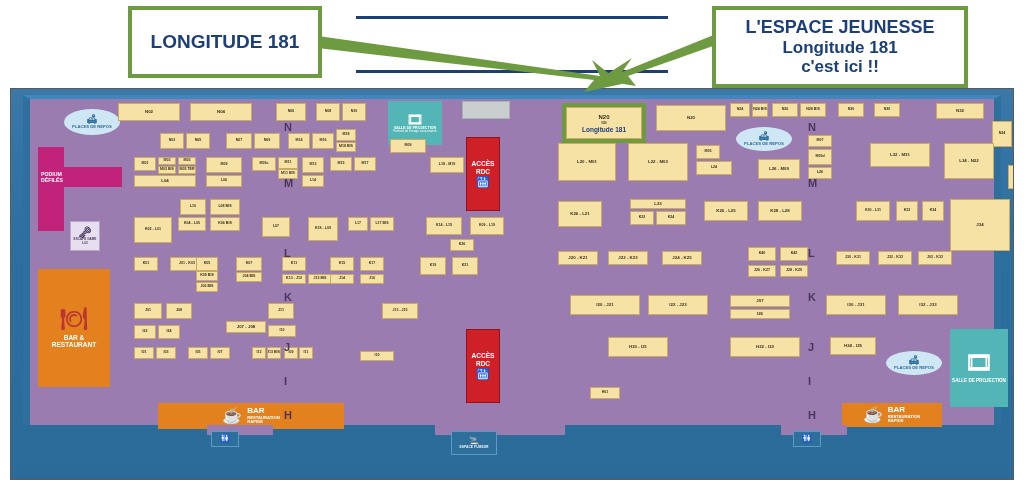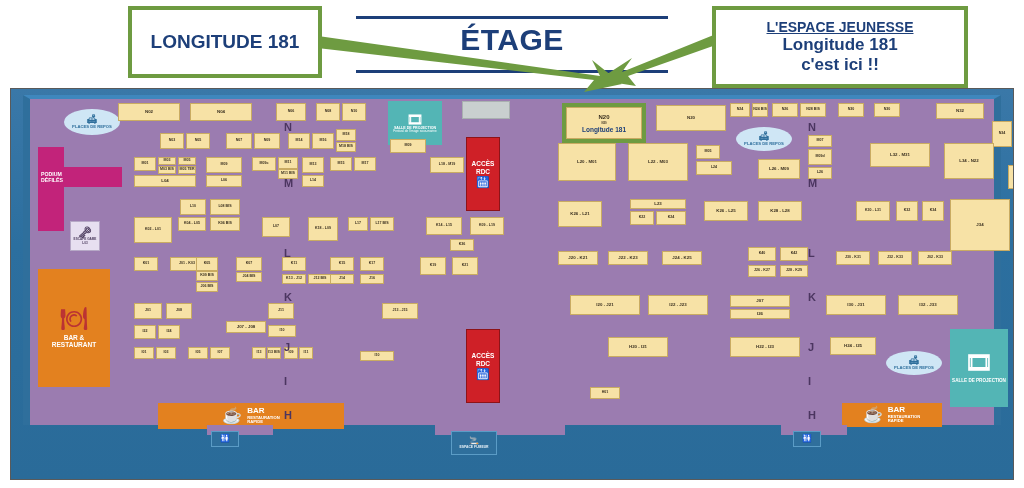--- a/index.html
+++ b/index.html
@@ -8,21 +8,21 @@
 
   
   .callout{position:absolute;background:#ffffff;border:4px solid #6e9b41;
            box-sizing:border-box;display:flex;flex-direction:column;
            align-items:center;justify-content:center;z-index:40;}
   .callout .ln{color:#1d3f79;font-weight:bold;line-height:1.16;white-space:nowrap;}
 
   #callout-left{left:128px;top:6px;width:194px;height:72px;}
   #callout-left .ln{font-size:19px;}
   #callout-right{left:712px;top:6px;width:256px;height:82px;}
-  #callout-right .ln1{font-size:14px;text-decoration:underline;}
+  #callout-right .ln1{font-size:18px;}
   #callout-right .ln2,#callout-right .ln3{font-size:17px;}
 
   #title-wrap{position:absolute;left:356px;top:8px;width:312px;height:68px;z-index:30;}
   #title-wrap .rule{position:absolute;left:0;width:312px;height:3px;background:#1d3f79;}
   #title-wrap .rule.t{top:8px;}
   #title-wrap .rule.b{top:62px;}
   #etage{position:absolute;left:0;top:15px;width:312px;text-align:center;
          font-size:30px;font-weight:bold;color:#1d3f79;letter-spacing:.5px;}
 
   .arrow{position:absolute;z-index:35;}
@@ -110,21 +110,20 @@
   .facil .ic{font-size:8px;line-height:1;}
   .pod{position:absolute;background:#9b7cb0;}
 </style>
 </head>
 <body>
 
 <div id="page">
 
   <div id="title-wrap">
     <div class="rule t"></div>
-    <div id="etage">ÉTAGE</div>
     <div class="rule b"></div>
   </div>
 
   <div id="callout-left" class="callout">
     <div class="ln">LONGITUDE 181</div>
   </div>
 
   <div id="callout-right" class="callout">
     <div class="ln ln1">L'ESPACE JEUNESSE</div>
     <div class="ln ln2">Longitude 181</div>

